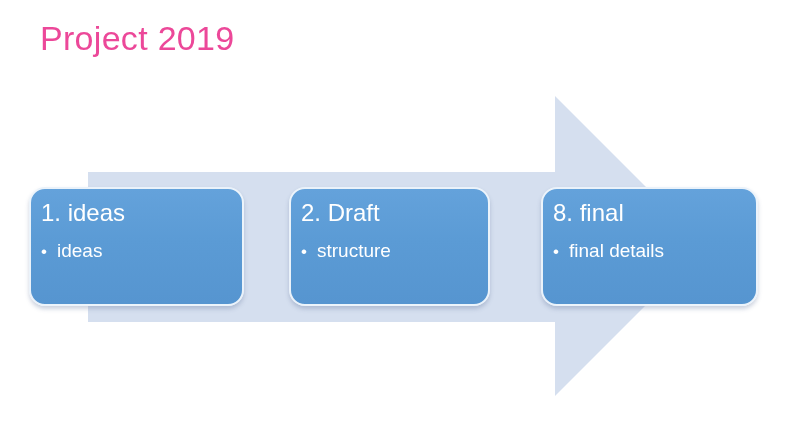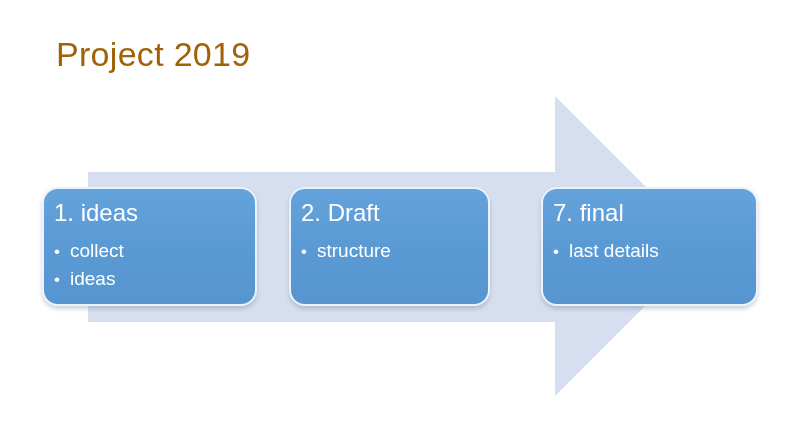--- a/index.html
+++ b/index.html
@@ -12,47 +12,47 @@
     width: 800px;
     height: 422px;
     background: #ffffff;
     overflow: hidden;
     font-family: "Liberation Sans", "DejaVu Sans", sans-serif;
   }
   .slide-title {
     position: absolute;
     left: 40px;
     top: 16px;
-    margin: 16px;
+    margin: 0;
     font-size: 34px;
     line-height: 1.3;
     font-weight: 300;
     letter-spacing: 0.3px;
-    color: #a16207;
+    color: #ec4899;
   }
   .arrow-svg {
     position: absolute;
     left: 0;
     top: 0;
     width: 800px;
     height: 422px;
   }
   .step-box {
     position: absolute;
     top: 187px;
     height: 119px;
     box-sizing: border-box;
     border: 2px solid rgba(255, 255, 255, 0.88);
     border-radius: 16px;
     background: linear-gradient(180deg, #64a2db 0%, #5b9bd5 45%, #5695d0 100%);
     box-shadow: 0 3px 4px rgba(90, 110, 150, 0.30);
     padding: 9px 10px 8px 10px;
     color: #ffffff;
   }
-  .step-box.pos-1 { left: 42px;  width: 215px; }
+  .step-box.pos-1 { left: 29px;  width: 215px; }
   .step-box.pos-2 { left: 289px; width: 201px; }
   .step-box.pos-3 { left: 541px; width: 217px; }
   .step-heading {
     margin: 0;
     font-size: 24px;
     line-height: 30px;
     font-weight: 400;
     color: #ffffff;
   }
   .step-bullets {
@@ -79,32 +79,31 @@
 
   <h1 class="slide-title">Project 2019</h1>
 
   <svg class="arrow-svg" viewBox="0 0 800 422" aria-hidden="true">
     <polygon points="88,172 555,172 555,96 705,246 555,396 555,322 88,322" fill="#D5DFEF"></polygon>
   </svg>
 
   <div class="step-box pos-1">
     <h2 class="step-heading">1. ideas</h2>
     <ul class="step-bullets">
-      <li><span class="bullet-dot">•</span><span>collect</span></li>
       <li><span class="bullet-dot">•</span><span>ideas</span></li>
     </ul>
   </div>
 
   <div class="step-box pos-2">
     <h2 class="step-heading">2. Draft</h2>
     <ul class="step-bullets">
       <li><span class="bullet-dot">•</span><span>structure</span></li>
     </ul>
   </div>
 
   <div class="step-box pos-3">
-    <h2 class="step-heading">7. final</h2>
+    <h2 class="step-heading">8. final</h2>
     <ul class="step-bullets">
-      <li><span class="bullet-dot">•</span><span>last details</span></li>
+      <li><span class="bullet-dot">•</span><span>final details</span></li>
     </ul>
   </div>
 
 </div>
 
 </body></html>

